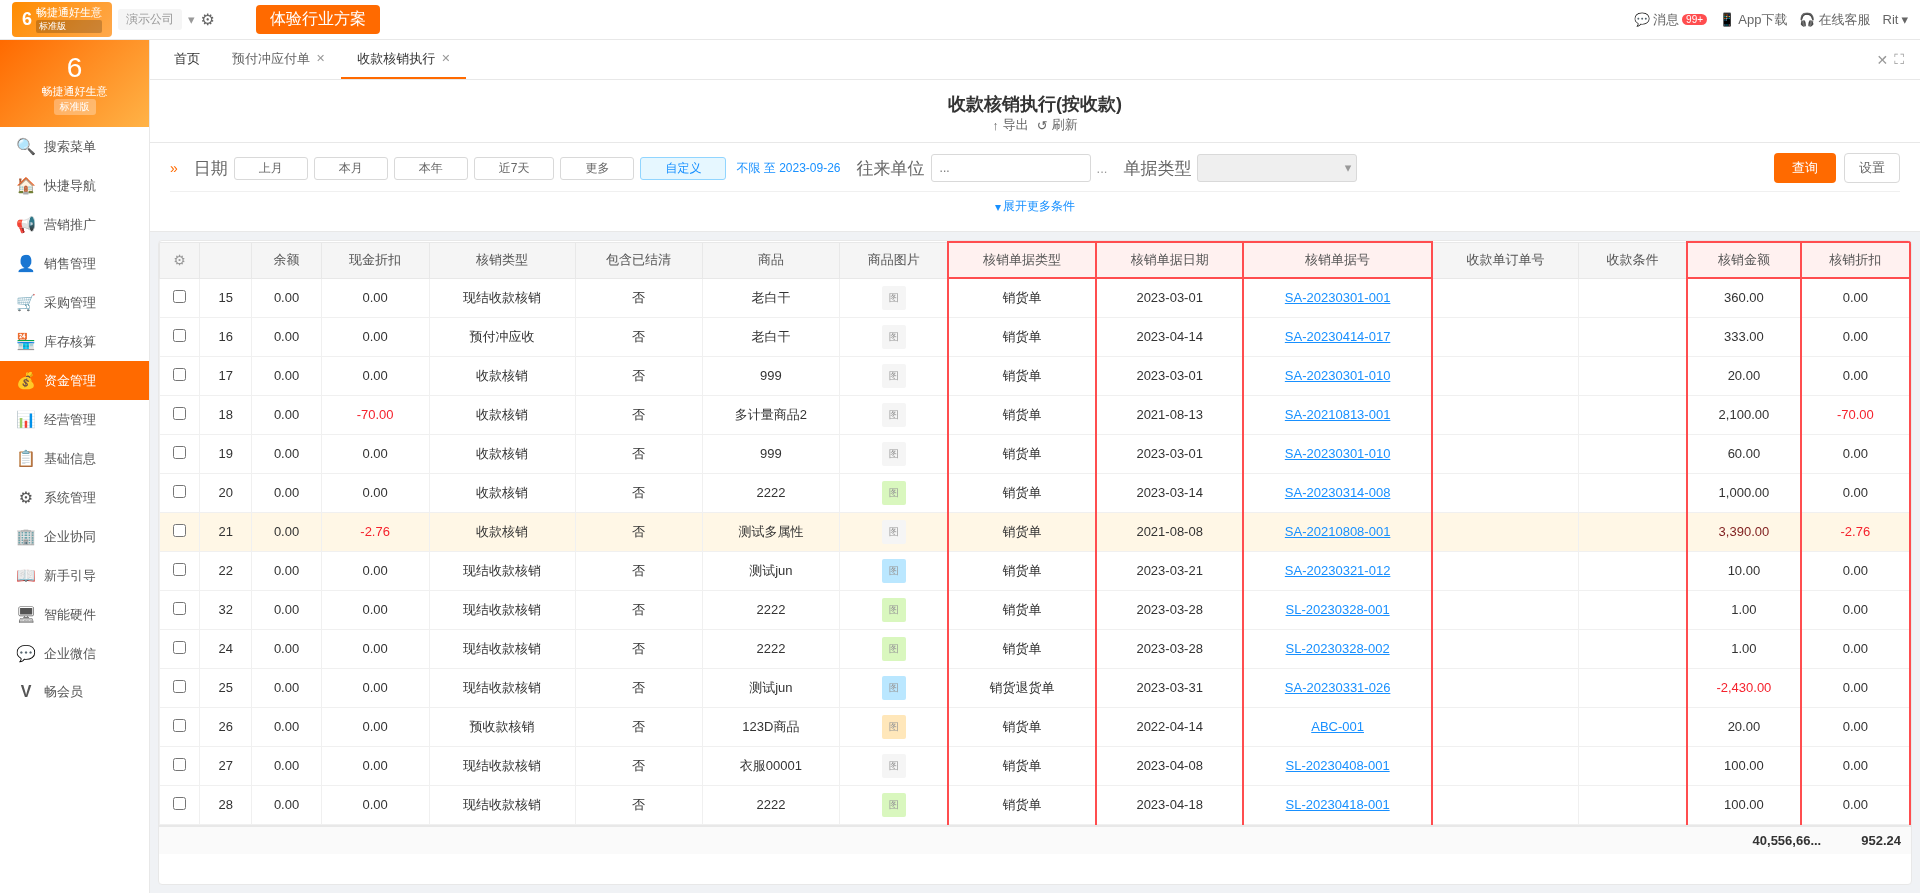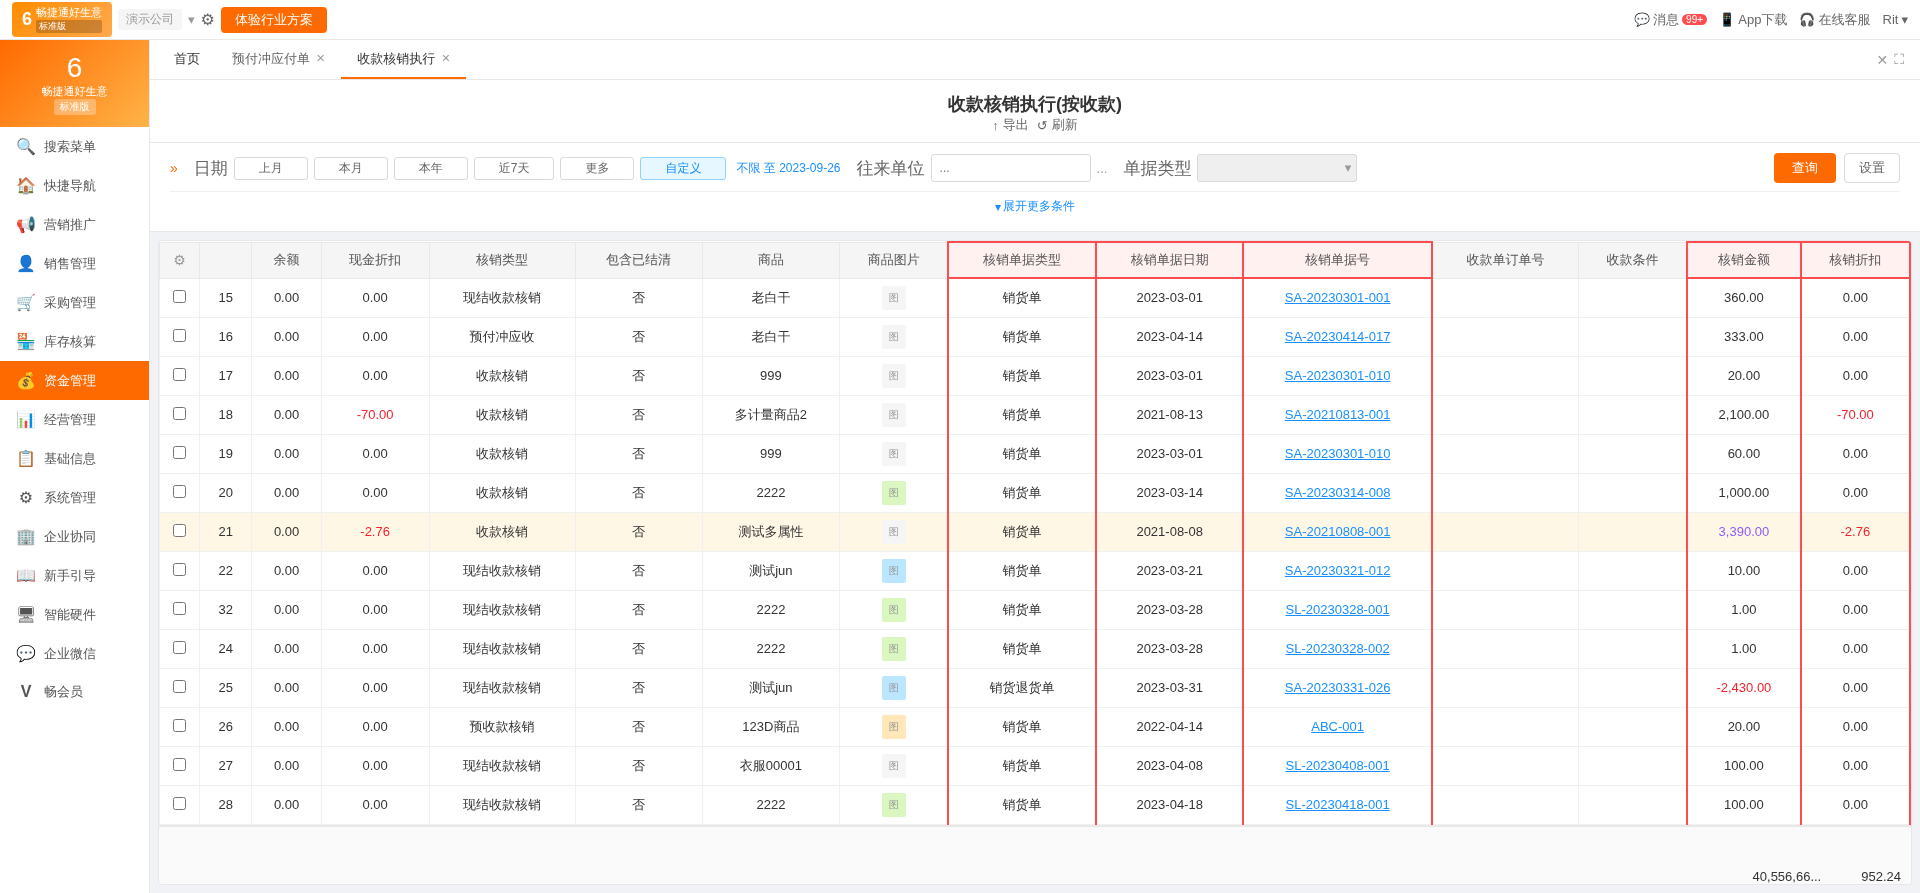--- a/index.html
+++ b/index.html
@@ -11,21 +11,21 @@
       background: #fff;
       border-bottom: 1px solid #e8e8e8;
       display: flex;
       align-items: center;
       padding: 0 12px;
       gap: 8px;
     }
     .top-bar-left { display: flex; align-items: center; gap: 6px; flex: 1; }
     .company-name { color: #999; font-size: 12px; background: #f5f5f5; padding: 2px 8px; border-radius: 3px; }
     .top-bar-right { display: flex; align-items: center; gap: 12px; }
-    .industry-btn { background: #ff6a00; color: #fff; border: none; padding: 4px 14px; border-radius: 4px; cursor: pointer; font-size: 13px; }
+    .industry-btn { background: #ff6a00; color: #fff; border: none; padding: 4px 14px; border-radius: 4px; cursor: pointer; font-size: 16px; margin-left: 35px; }
     .top-icon { color: #666; font-size: 13px; cursor: pointer; display: flex; align-items: center; gap: 3px; }
     .badge { background: #ff4d4f; color: #fff; border-radius: 10px; font-size: 10px; padding: 0 4px; }
 
     
     .layout { display: flex; height: calc(893px - 40px); }
 
     
     .sidebar {
       width: 150px;
       background: #fff;
@@ -140,39 +140,39 @@
     tbody td {
       border: 1px solid #f0f0f0;
       padding: 7px 10px;
       text-align: center;
       white-space: nowrap;
       color: #333;
     }
     tbody tr.highlighted { background: #fff7e6; }
     .link-cell { color: #1890ff; cursor: pointer; text-decoration: underline; }
     .red-val { color: #f5222d; }
-    .orange-val { color: #8b5cf6; }
+    .orange-val { color: #7f1d1d; }
 
     
     .col-highlight-header { background: #fff1f0 !important; border: 2px solid #ff4d4f !important; }
     .col-highlight { border-left: 2px solid #ff4d4f !important; border-right: 2px solid #ff4d4f !important; }
 
     
     .table-footer {
       background: #fafafa;
       border-top: 2px solid #e8e8e8;
       padding: 6px 10px;
       display: flex;
       align-items: center;
       justify-content: flex-end;
       gap: 40px;
       font-size: 13px;
       color: #333;
     }
-    .footer-total { font-weight: 400; margin-top: 36px; }
+    .footer-total { font-weight: 700; }
 
     
     .table-settings-icon { color: #999; cursor: pointer; font-size: 14px; }
 
     
     .filter-arrow { color: #ff6a00; font-size: 14px; cursor: pointer; }
 
     
     .product-img { width: 24px; height: 24px; background: #eee; border-radius: 2px; display: inline-flex; align-items: center; justify-content: center; color: #999; font-size: 10px; }
     .product-img.color-green { background: #d9f7be; }

